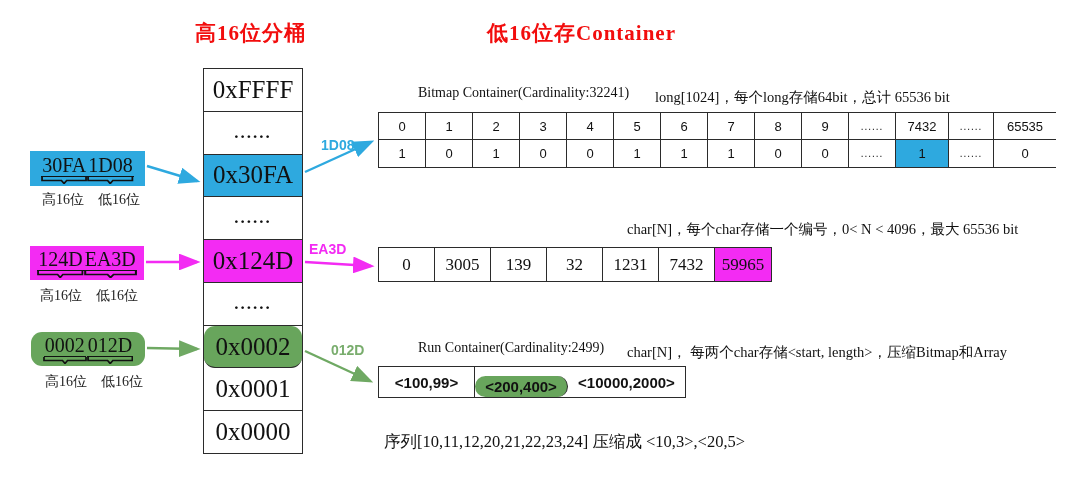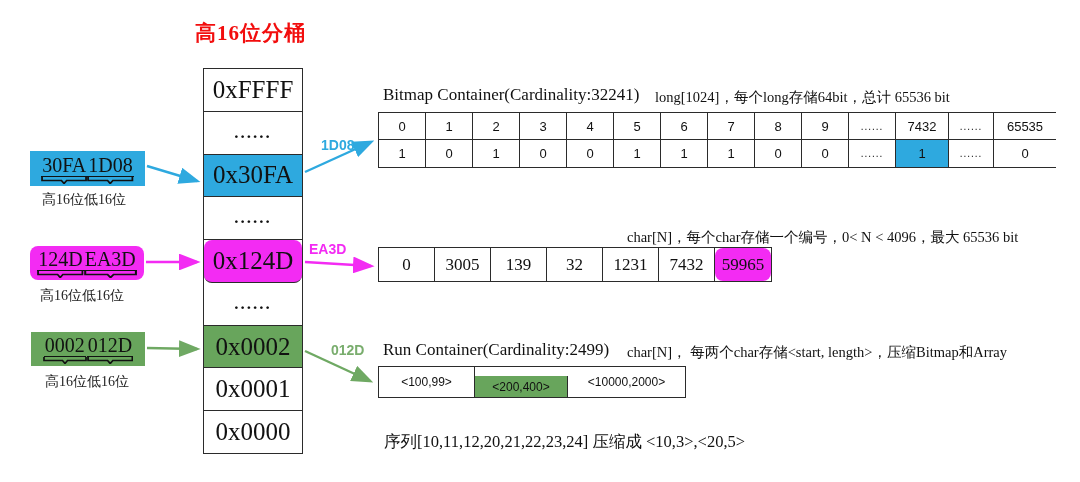--- a/index.html
+++ b/index.html
@@ -19,37 +19,37 @@
   .sec-title{font-size:21px;font-weight:bold;color:var(--red);letter-spacing:1px;}
 
   
   .bucket-col{left:203px;top:68px;width:100px;height:386px;border:1.6px solid var(--border);
     display:flex;flex-direction:column;background:#fff;}
   .bucket-cell{flex:1;display:flex;align-items:center;justify-content:center;
     font-size:25px;border-bottom:1.6px solid var(--border);background:#fff;}
   .bucket-cell:last-child{border-bottom:none;}
   .bucket-cell.dots{font-size:17px;font-weight:bold;letter-spacing:2px;}
   .hl-blue{background:var(--blue);}
-  .hl-magenta{background:var(--magenta);border-radius:8px;}
-  .hl-green{background:var(--green);}
+  .hl-magenta{background:var(--magenta);}
+  .hl-green{background:var(--green);border-radius:11px;}
 
   
   .key-box{display:flex;align-items:center;justify-content:center;}
   .key-line{display:flex;align-items:flex-start;}
   .half{display:inline-flex;flex-direction:column;align-items:center;}
   .kt{font-size:20px;line-height:22px;border-bottom:1.6px solid var(--ink);padding:0 1px;}
   .brace{width:100%;height:7px;display:block;}
-  .key-sub{font-size:14px;color:#222;display:flex;justify-content:flex-end;}
+  .key-sub{font-size:14px;color:#222;display:flex;gap:14px;justify-content:flex-end;}
 
   
   .arrow-label{font-size:14px;font-weight:bold;}
   .al-blue{color:var(--blue);} .al-magenta{color:var(--magenta);} .al-green{color:#79ad6d;}
 
   
-  .ctitle{font-size:17px;}
+  .ctitle{font-size:14px;margin-left:35px;}
   .cdesc{font-size:14.5px;}
 
   
   .bitmap-grid{left:378px;top:112px;display:grid;
     grid-template-columns:repeat(10,47px) 47px 53px 45px 62px;
     grid-auto-rows:27px;border:1.6px solid var(--border);background:#fff;}
   .bitmap-grid>div{display:flex;align-items:center;justify-content:center;
     font-size:13px;border-right:1.3px solid var(--border);
     font-family:"Liberation Sans","DejaVu Sans",sans-serif;}
   .bitmap-grid>div:nth-child(14n){border-right:none;}
@@ -58,37 +58,38 @@
 
   
   .array-row{left:378px;top:247px;display:flex;height:35px;border:1.6px solid var(--border);background:#fff;}
   .array-row>div{width:56px;display:flex;align-items:center;justify-content:center;
     font-size:17px;border-right:1.3px solid var(--border);}
   .array-row>div:last-child{border-right:none;}
 
   
   .run-row{left:378px;top:366px;display:flex;height:32px;border:1.6px solid var(--border);background:#fff;}
   .run-row>div{display:flex;align-items:center;justify-content:center;
-    font-size:12px;font-weight:400;border-right:1.3px solid var(--border);
+    font-size:15px;font-weight:700;border-right:1.3px solid var(--border);
     font-family:"Liberation Sans","DejaVu Sans",sans-serif;}
   .run-row>div:nth-child(1){width:96px;}
   .run-row>div:nth-child(2){width:93px;margin-top:9px;}
   .run-row>div:nth-child(3){width:117px;border-right:none;}
 
   .footnote{font-size:16.5px;}
   svg.overlay{position:absolute;left:0;top:0;pointer-events:none;}
   .arrow-blue{stroke:var(--blue);} .arrow-magenta{stroke:var(--magenta);} .arrow-green{stroke:#6fa963;}
   .mkb{fill:var(--blue);} .mkm{fill:var(--magenta);} .mkg{fill:#6fa963;}
 </style>
 </head>
 <body>
 
 <div class="canvas">
 
   <div class="abs sec-title" style="left:195px;top:19px;">高16位分桶</div>
+  <div class="abs sec-title" style="left:487px;top:19px;">低16位存Container</div>
 
   <svg class="overlay" width="1080" height="482" viewBox="0 0 1080 482">
     <defs>
       <marker id="mb" markerWidth="9" markerHeight="7" refX="7.5" refY="3.5" orient="auto">
           <path class="mkb" d="M0,0 L9,3.5 L0,7 Z"></path>
         </marker>
       <marker id="mm" markerWidth="9" markerHeight="7" refX="7.5" refY="3.5" orient="auto">
           <path class="mkm" d="M0,0 L9,3.5 L0,7 Z"></path>
         </marker>
       <marker id="mg" markerWidth="9" markerHeight="7" refX="7.5" refY="3.5" orient="auto">
@@ -208,21 +209,21 @@
       <div>1</div>
       <div>1</div>
       <div>0</div>
       <div>0</div>
       <div class="dots">......</div>
       <div class="hl-blue">1</div>
       <div class="dots">......</div>
       <div>0</div>
     </div>
 
-  <div class="abs cdesc" style="left:627px;top:228px;">char[N]，每个char存储一个编号，0&lt; N &lt; 4096，最大 65536 bit</div>
+  <div class="abs cdesc" style="left:627px;top:220px;">char[N]，每个char存储一个编号，0&lt; N &lt; 4096，最大 65536 bit</div>
   <div class="abs array-row">
       <div>0</div>
       <div>3005</div>
       <div>139</div>
       <div>32</div>
       <div>1231</div>
       <div>7432</div>
       <div class="hl-magenta">59965</div>
     </div>
 

